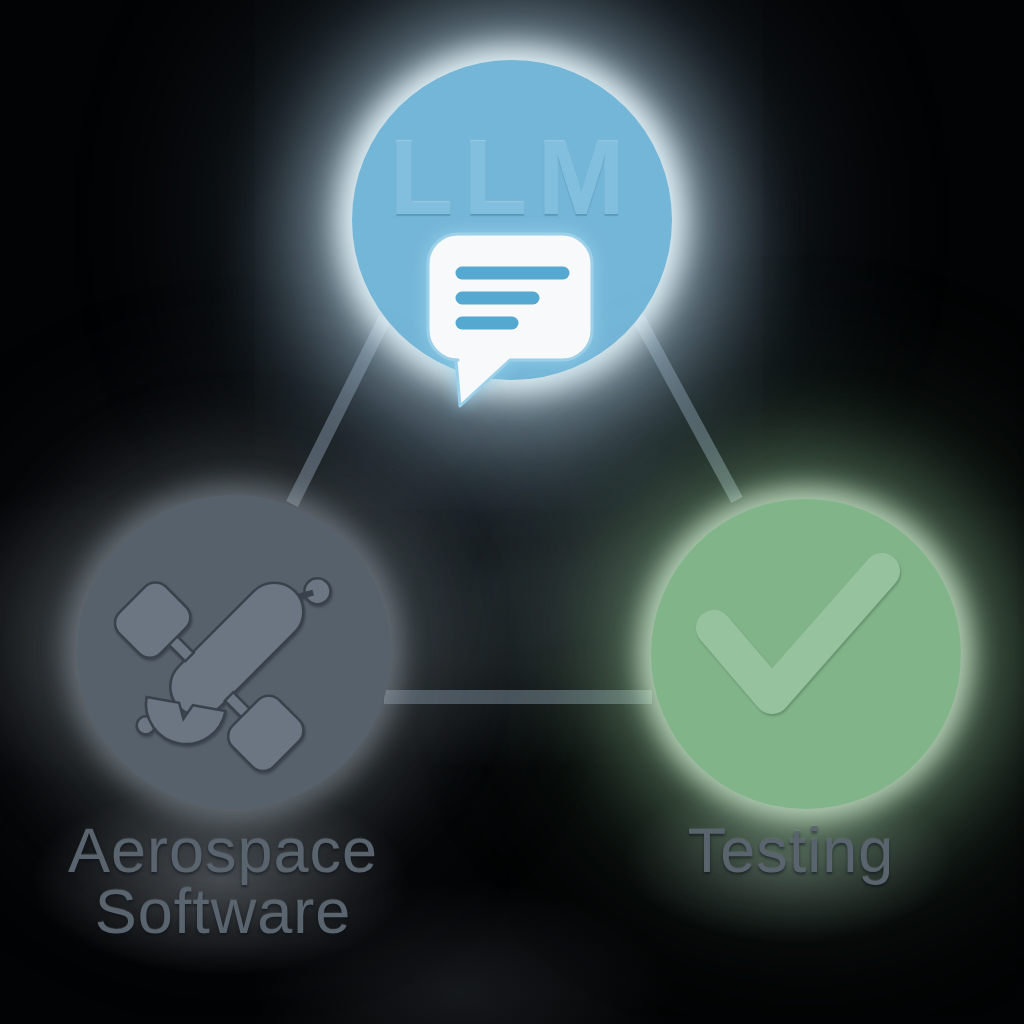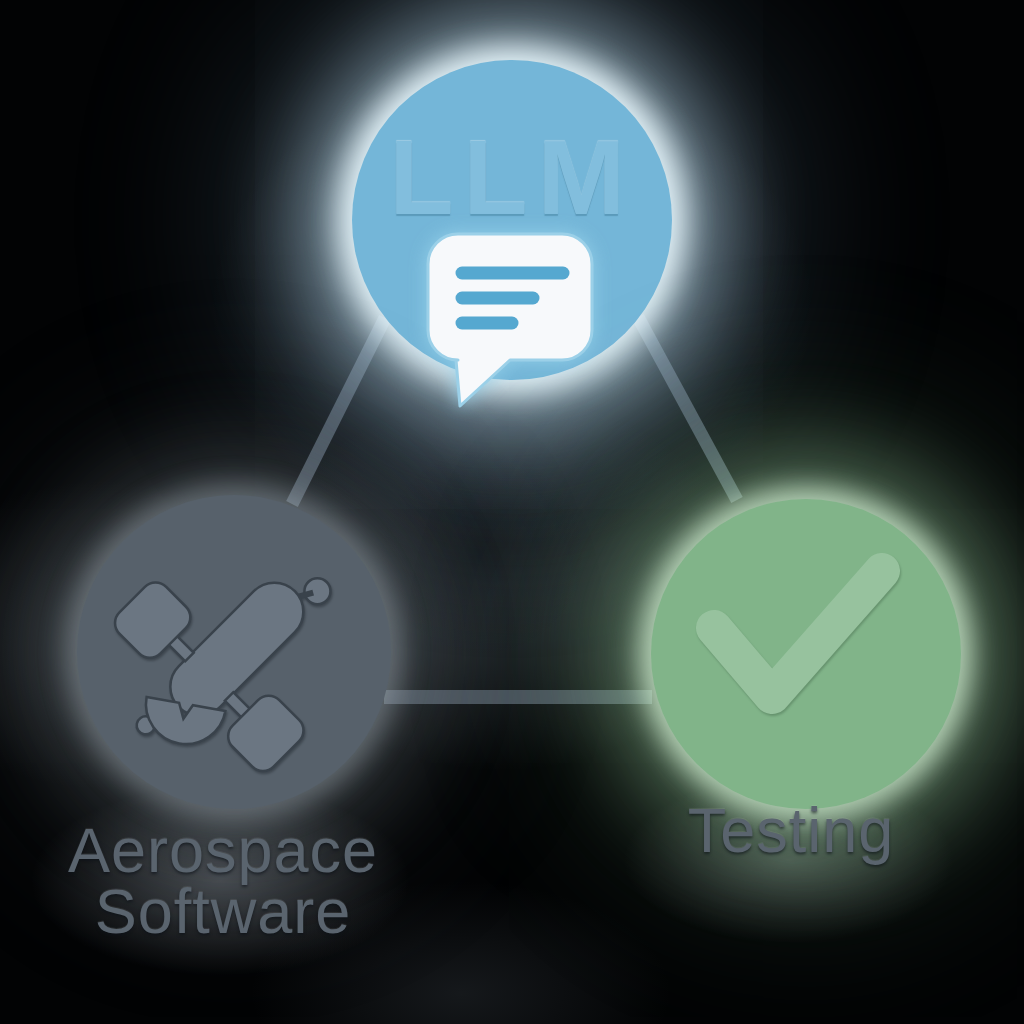--- a/index.html
+++ b/index.html
@@ -48,21 +48,21 @@
   .icon-svg{position:absolute;z-index:3;}
   .sat-svg{left:74px;top:492px;filter:drop-shadow(1px 2px 1px rgba(18,24,30,0.35));}
   .check-svg{left:651px;top:499px;filter:drop-shadow(1px 2px 1px rgba(40,70,45,0.30));}
   .label{
     position:absolute;z-index:3;text-align:center;font-weight:normal;
     font-size:63px;line-height:61px;color:#5a646e;letter-spacing:1px;
     text-shadow:0 2px 3px rgba(12,17,23,0.60), 0 -1px 1px rgba(255,255,255,0.10);
     user-select:none;
   }
   .label-aero{left:13px;top:820px;width:420px;}
-  .label-test{left:631px;top:800px;width:320px;}
+  .label-test{left:631px;top:820px;width:320px;}
 </style>
 </head>
 <body>
 
 <div id="scene">
 
   <svg class="connectors" width="1024" height="1024" viewBox="0 0 1024 1024">
     <line x1="385" y1="318" x2="292" y2="504" stroke="#48515b" stroke-width="13"></line>
     <line x1="638" y1="317" x2="737" y2="500" stroke="#48515b" stroke-width="13"></line>
     <line x1="384" y1="697" x2="652" y2="697" stroke="#48515b" stroke-width="14"></line>

